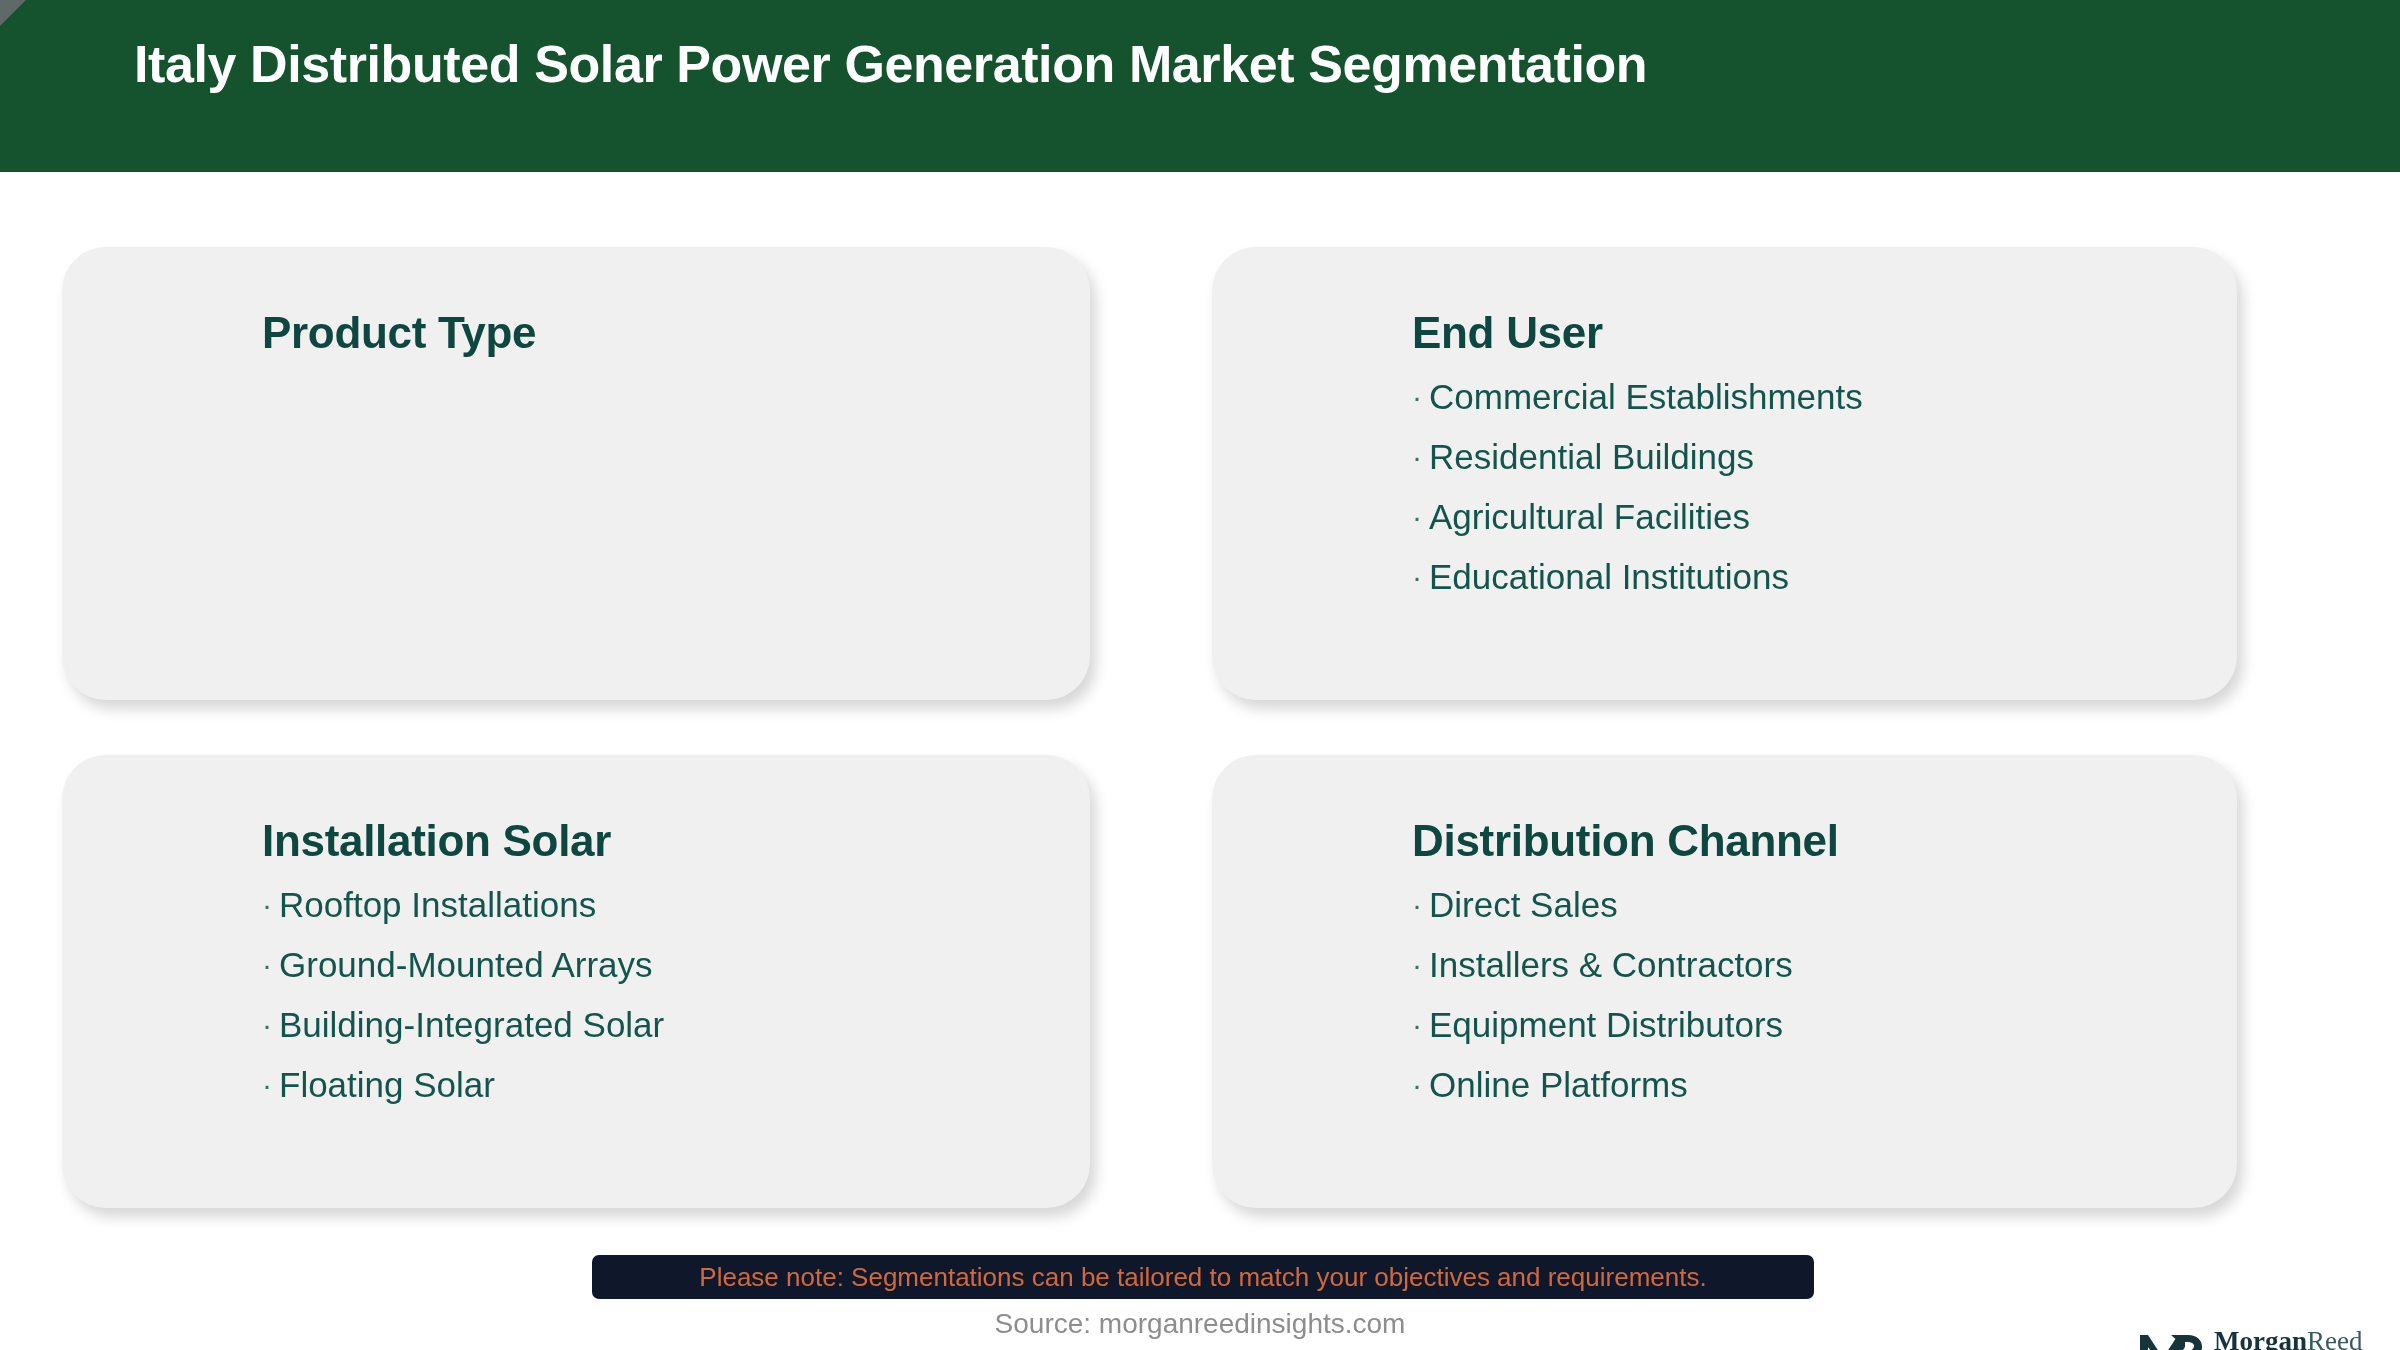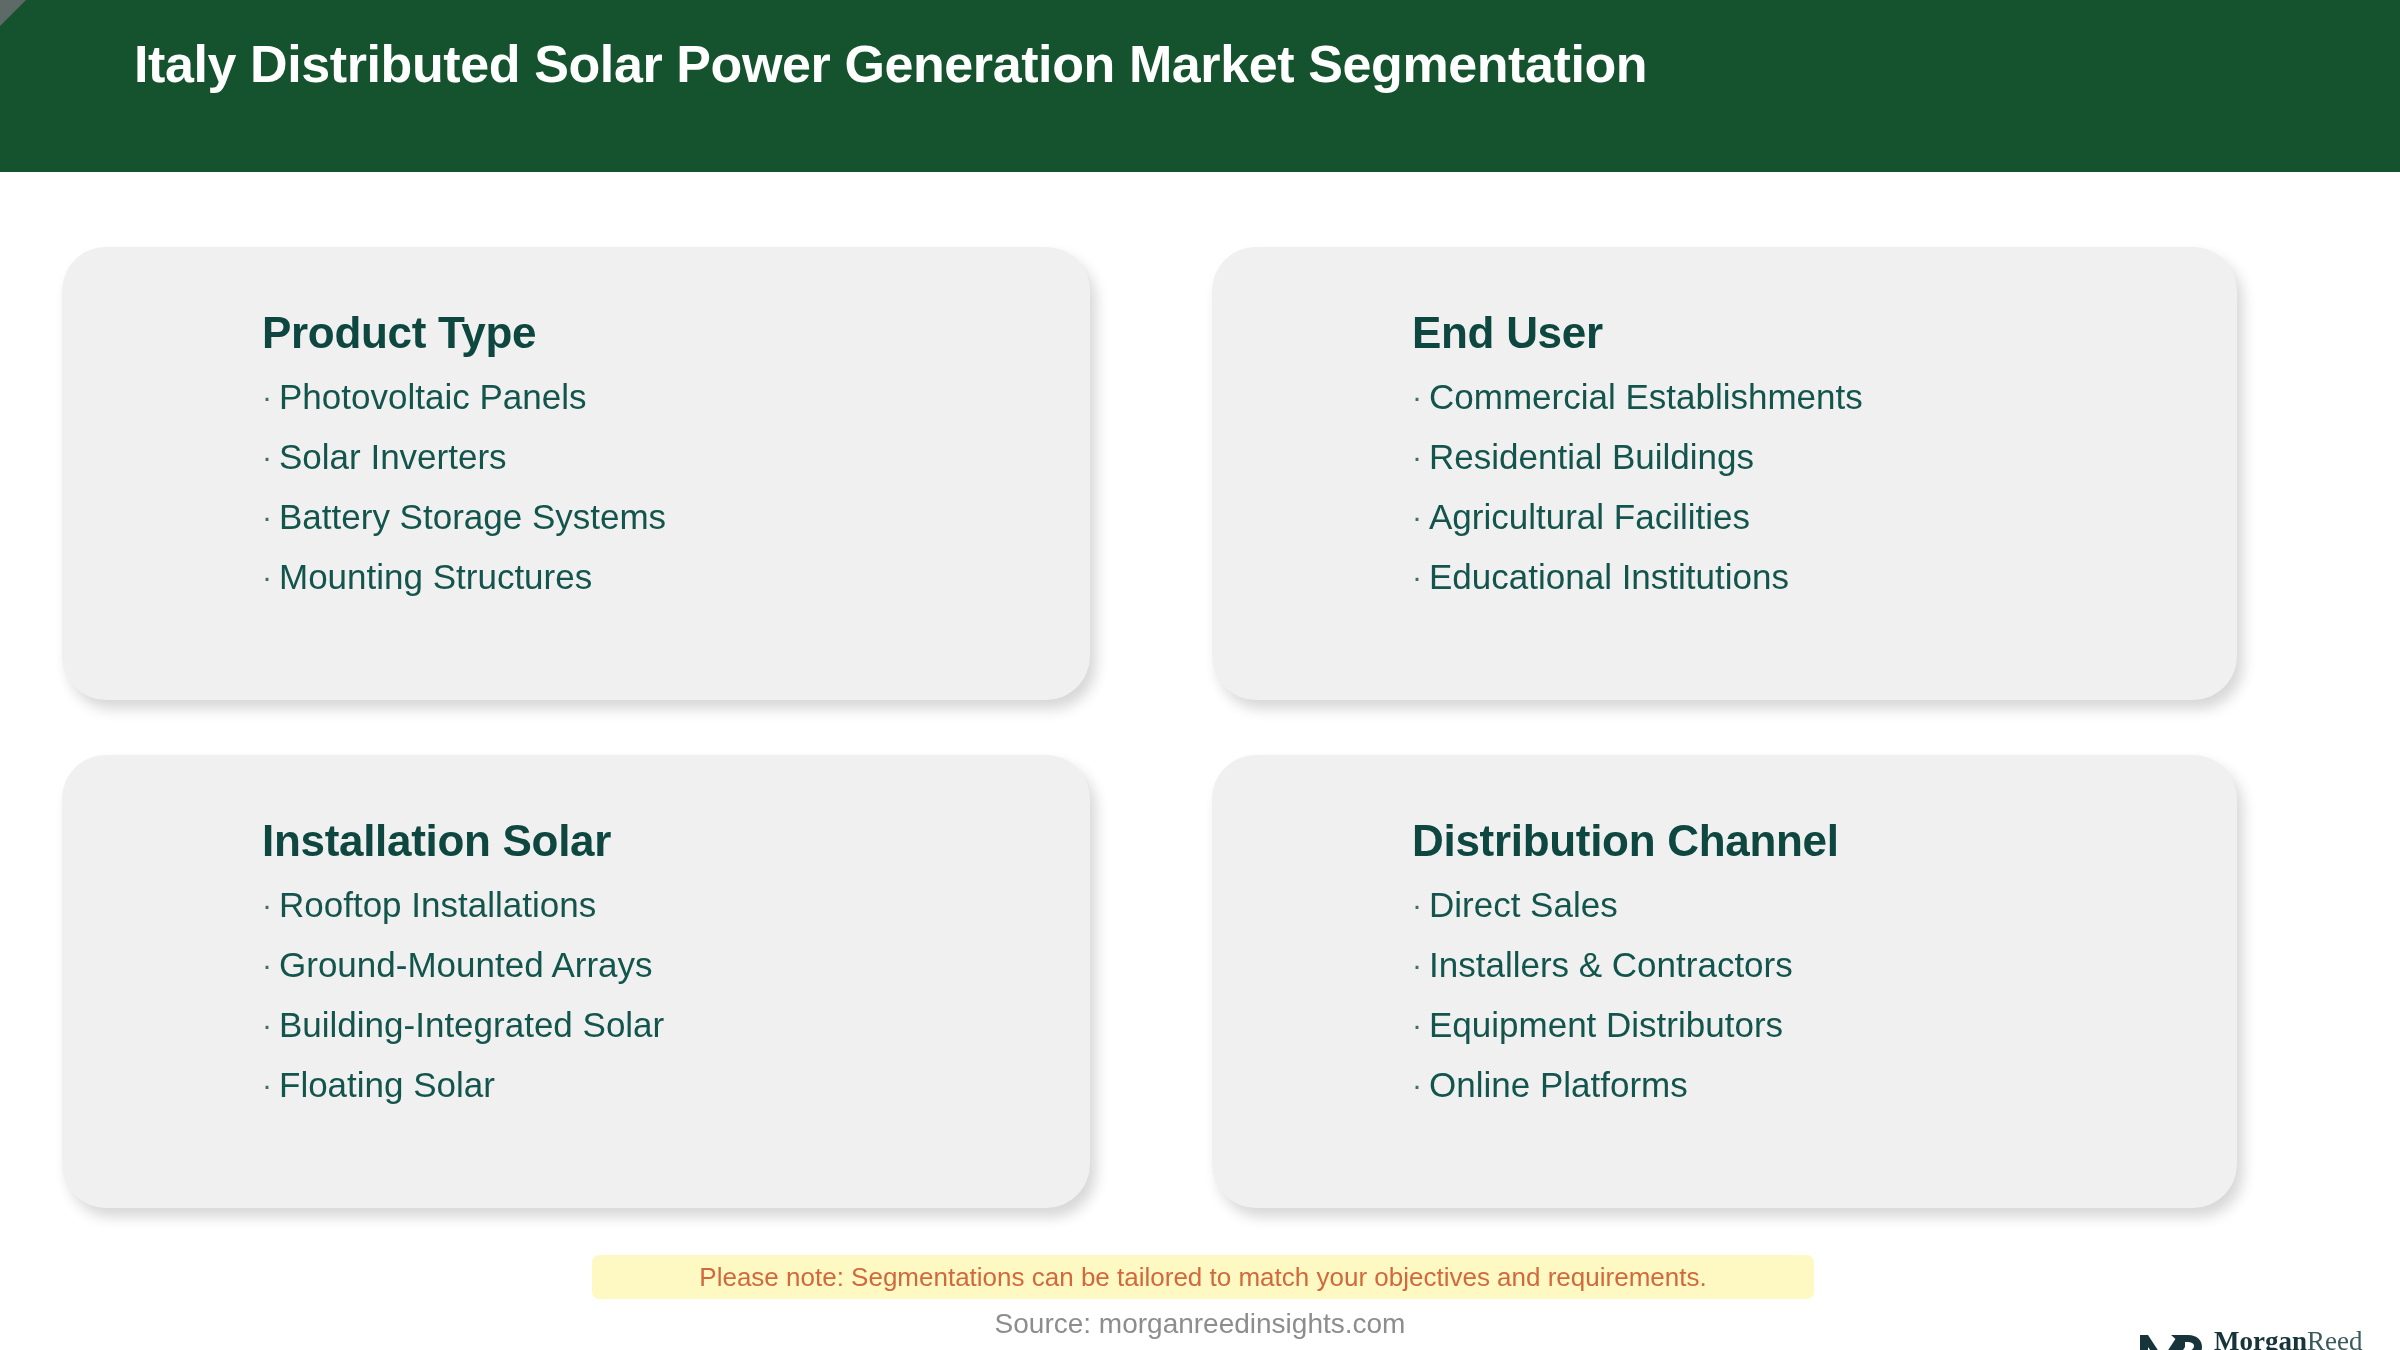--- a/index.html
+++ b/index.html
@@ -99,21 +99,21 @@
     vertical-align: 2px;
   }
 
   
   .note-pill {
     position: absolute;
     left: 592px;
     top: 1255px;
     width: 1222px;
     height: 44px;
-    background: #fef9c3;
+    background: #0f172a;
     border-radius: 7px;
     display: flex;
     align-items: center;
     justify-content: center;
     box-sizing: border-box;
   }
   .note-text {
     font-size: 26px;
     color: #d2693c;
     white-space: nowrap;
@@ -159,26 +159,20 @@
 <div class="header-bar">
   <div class="header-corner"></div>
   <div class="header-title">Italy Distributed Solar Power Generation Market Segmentation</div>
 </div>
 
 <div class="cards">
 
   <div class="card card-0">
     <div class="card-inner">
       <div class="card-heading">Product Type</div>
-      <ul class="card-list">
-        <li><span class="bullet-dot">·</span><span>Photovoltaic Panels</span></li>
-        <li><span class="bullet-dot">·</span><span>Solar Inverters</span></li>
-        <li><span class="bullet-dot">·</span><span>Battery Storage Systems</span></li>
-        <li><span class="bullet-dot">·</span><span>Mounting Structures</span></li>
-      </ul>
     </div>
   </div>
 
   <div class="card card-1">
     <div class="card-inner">
       <div class="card-heading">End User</div>
       <ul class="card-list">
         <li><span class="bullet-dot">·</span><span>Commercial Establishments</span></li>
         <li><span class="bullet-dot">·</span><span>Residential Buildings</span></li>
         <li><span class="bullet-dot">·</span><span>Agricultural Facilities</span></li>

